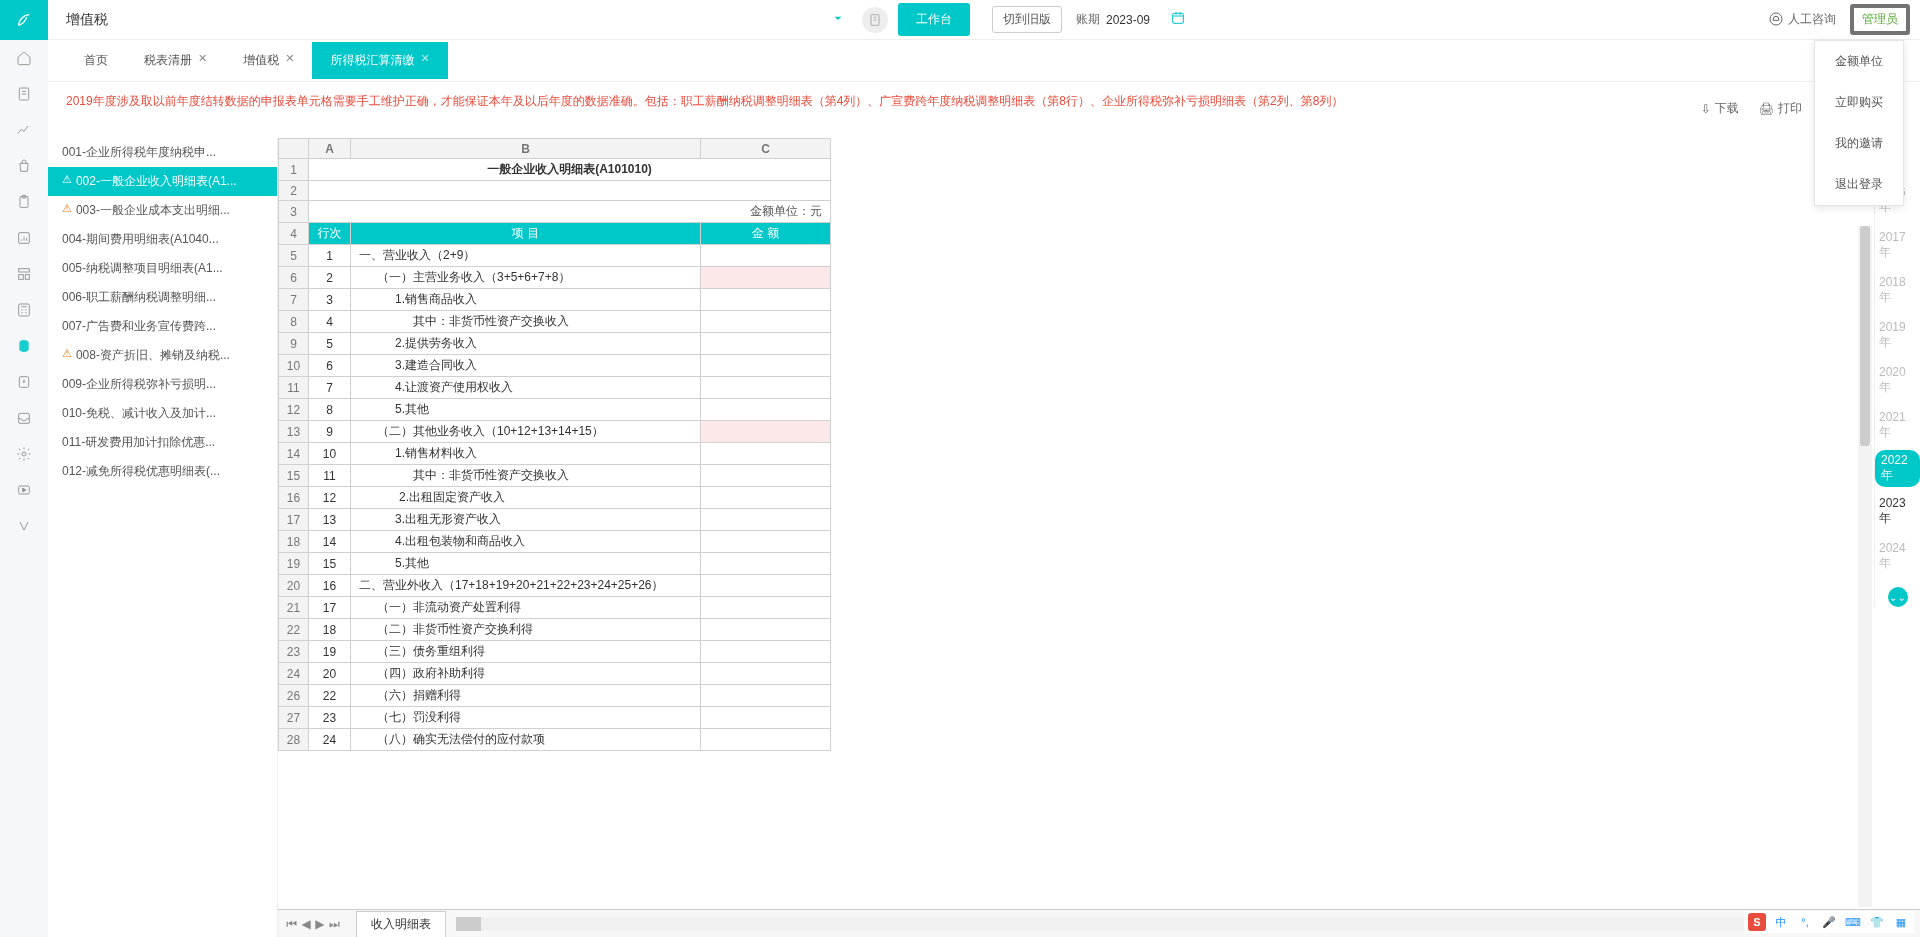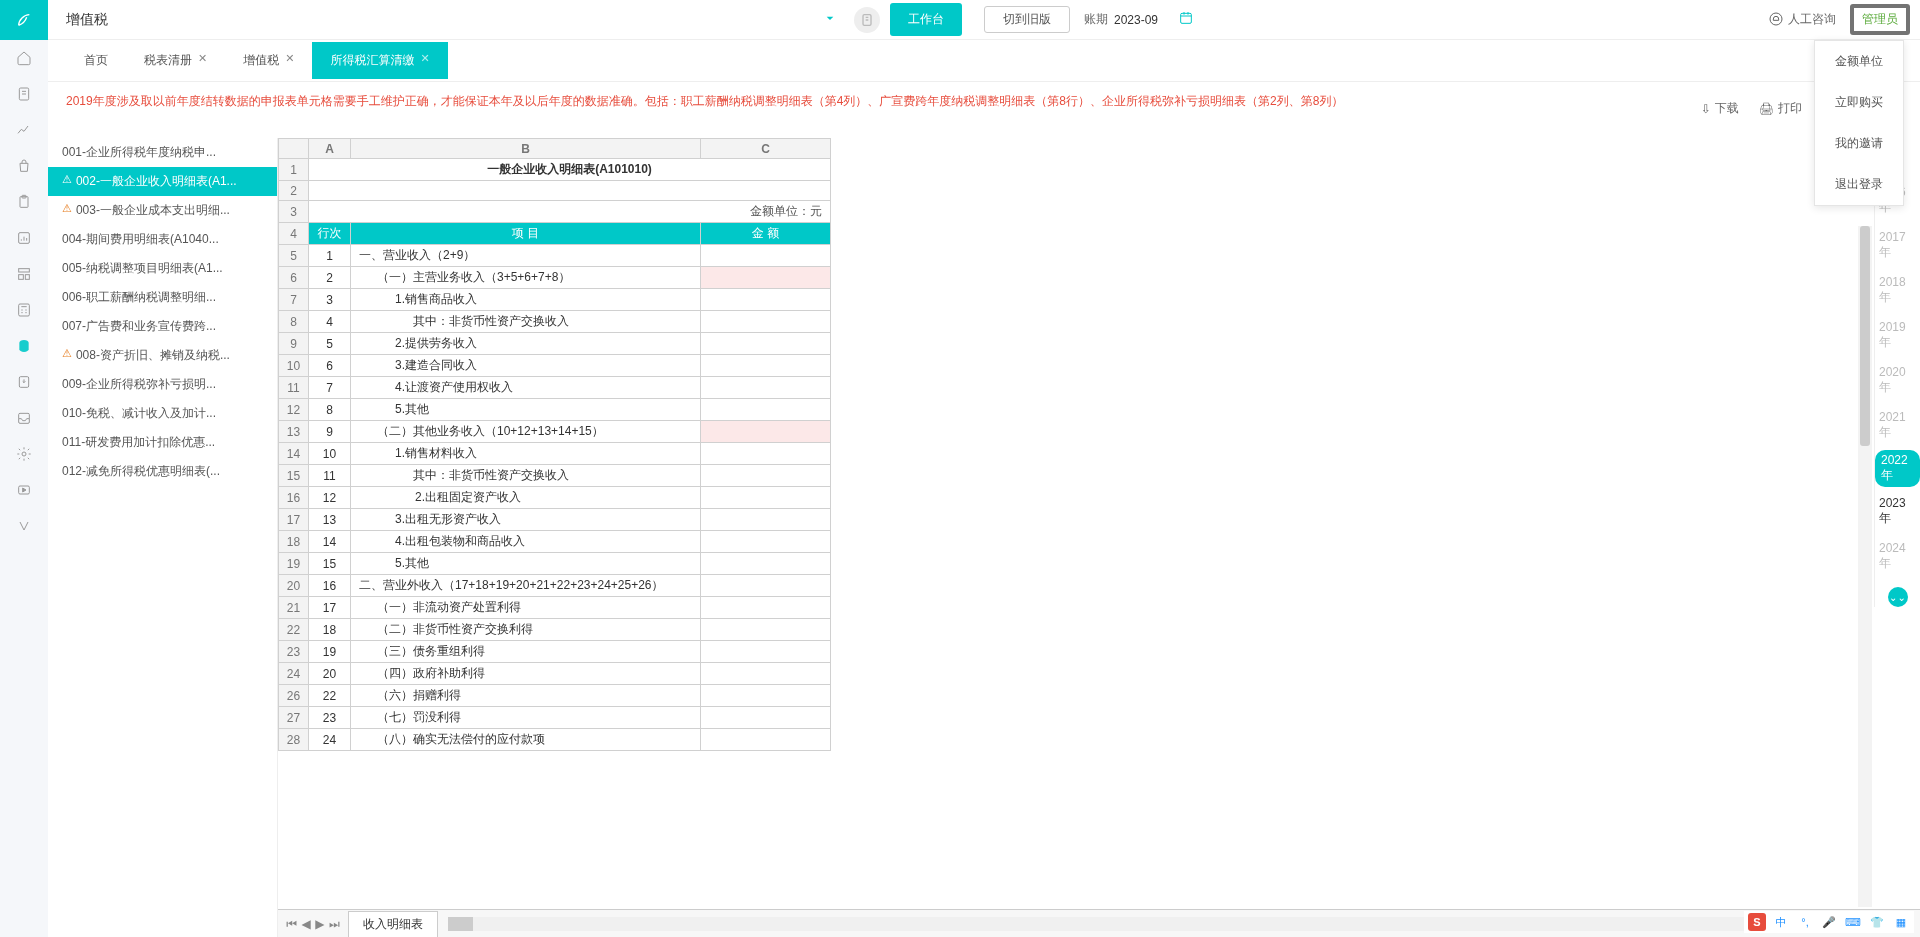--- a/index.html
+++ b/index.html
@@ -8,21 +8,21 @@
 .sidebar{width:48px;background:#f5f7fa;display:flex;flex-direction:column;align-items:center;padding-top:0}
 .sidebar-logo{width:48px;height:40px;background:#00c8c8;display:flex;align-items:center;justify-content:center;color:#fff}
 .sidebar-icon{width:48px;height:36px;display:flex;align-items:center;justify-content:center;color:#999;cursor:pointer}
 .sidebar-icon.active{color:#00c8c8}
 .main{flex:1;display:flex;flex-direction:column;position:relative}
 .topbar{height:40px;display:flex;align-items:center;padding:0 10px;border-bottom:1px solid #eee}
 .top-title{font-size:14px;color:#333;margin-left:8px;margin-right:140px}
 .chevdown{color:#00c8c8;margin-left:auto;margin-right:16px}
 .top-icon-circle{width:26px;height:26px;border-radius:50%;background:#eee;display:flex;align-items:center;justify-content:center;color:#bbb;margin-right:10px}
 .btn-teal{background:#00c8c8;color:#fff;border:none;border-radius:3px;padding:8px 18px;margin-right:22px;cursor:pointer}
-.btn-outline{background:#fff;border:1px solid #ccc;color:#555;border-radius:3px;padding:4px 18px;margin-right:14px;cursor:pointer}
+.btn-outline{background:#fff;border:1px solid #ccc;color:#555;border-radius:3px;padding:4px 10px;margin-right:14px;cursor:pointer}
 .top-label{color:#666;margin-right:6px}
 .date-input{border:none;color:#333;width:60px}
 .cal-icon{color:#00c8c8;margin-left:4px}
 .top-right{margin-left:auto;display:flex;align-items:center;gap:14px}
 .top-link{color:#666;display:flex;align-items:flex-start;gap:4px;cursor:pointer}
 .admin-btn{border:4px solid #737373;color:#5aaa3a;padding:3px 8px;border-radius:3px;cursor:pointer}
 .tabs{height:42px;display:flex;align-items:center;border-bottom:1px solid #eee;padding-left:18px}
 .tab{padding:10px 18px;color:#555;cursor:pointer;display:flex;align-items:flex-start;gap:6px}
 .tab.active{background:#00c8c8;color:#fff}
 .tab .close{font-size:11px;opacity:.7}
@@ -45,21 +45,21 @@
 .col-b{width:350px}
 .col-c{width:130px}
 .cell{padding:2px 6px;color:#333}
 .title-cell{text-align:center;font-size:15px;font-weight:600;color:#333}
 .unit-cell{text-align:right;padding-right:8px;color:#555}
 .hdr-row td{background:#00c8c8;color:#fff;text-align:center;font-weight:500}
 .num{text-align:center}
 .pink{background:#fce8e8}
 .sheet-tabs{height:28px;border-top:1px solid #ccc;display:flex;align-items:center;background:#f7f7f7}
 .sheet-nav{width:70px;display:flex;justify-content:space-around;color:#888;padding:0 6px}
-.sheet-tab{background:#fff;border:1px solid #ccc;border-bottom:none;padding:4px 14px;color:#333;margin-left:0}
+.sheet-tab{background:#fff;border:1px solid #ccc;border-bottom:none;padding:4px 14px;color:#333;margin-left:8px}
 .hscroll{flex:1;height:14px;margin:0 10px;background:#f0f0f0;position:relative}
 .hscroll-thumb{position:absolute;left:0;top:0;height:100%;width:25px;background:#ccc}
 .year-rail{position:absolute;right:0;top:88px;width:46px;background:#fff;border-left:1px solid #eee;display:flex;flex-direction:column;align-items:center;padding-top:10px;gap:4px}
 .year-item{padding:5px 4px;color:#bbb;cursor:pointer;font-size:12px}
 .year-item.dark{color:#333}
 .year-item.active{background:#00c8c8;color:#fff;border-radius:10px;padding:3px 6px}
 .year-expand{width:20px;height:20px;border-radius:50%;background:#00c8c8;color:#fff;display:flex;align-items:center;justify-content:center;margin-top:6px;cursor:pointer;font-size:10px}
 .user-menu{position:absolute;top:40px;right:16px;width:90px;background:#fff;border:1px solid #e5e5e5;box-shadow:0 2px 8px rgba(0,0,0,.1);z-index:100}
 .user-menu-item{padding:12px 14px;color:#555;cursor:pointer;text-align:center}
 .ime-bar{position:absolute;bottom:4px;right:6px;display:flex;align-items:center;gap:6px;background:#fff;padding:2px 4px}
@@ -353,21 +353,21 @@
                 </tr>
                 <tr>
                   <td class="rowhead">15</td>
                   <td class="cell num">11</td>
                   <td class="cell" style="padding-left:62px">其中：非货币性资产交换收入</td>
                   <td class="cell"></td>
                 </tr>
                 <tr>
                   <td class="rowhead">16</td>
                   <td class="cell num">12</td>
-                  <td class="cell" style="padding-left:64px">2.出租固定资产收入</td>
+                  <td class="cell" style="padding-left:48px">2.出租固定资产收入</td>
                   <td class="cell"></td>
                 </tr>
                 <tr>
                   <td class="rowhead">17</td>
                   <td class="cell num">13</td>
                   <td class="cell" style="padding-left:44px">3.出租无形资产收入</td>
                   <td class="cell"></td>
                 </tr>
                 <tr>
                   <td class="rowhead">18</td>

